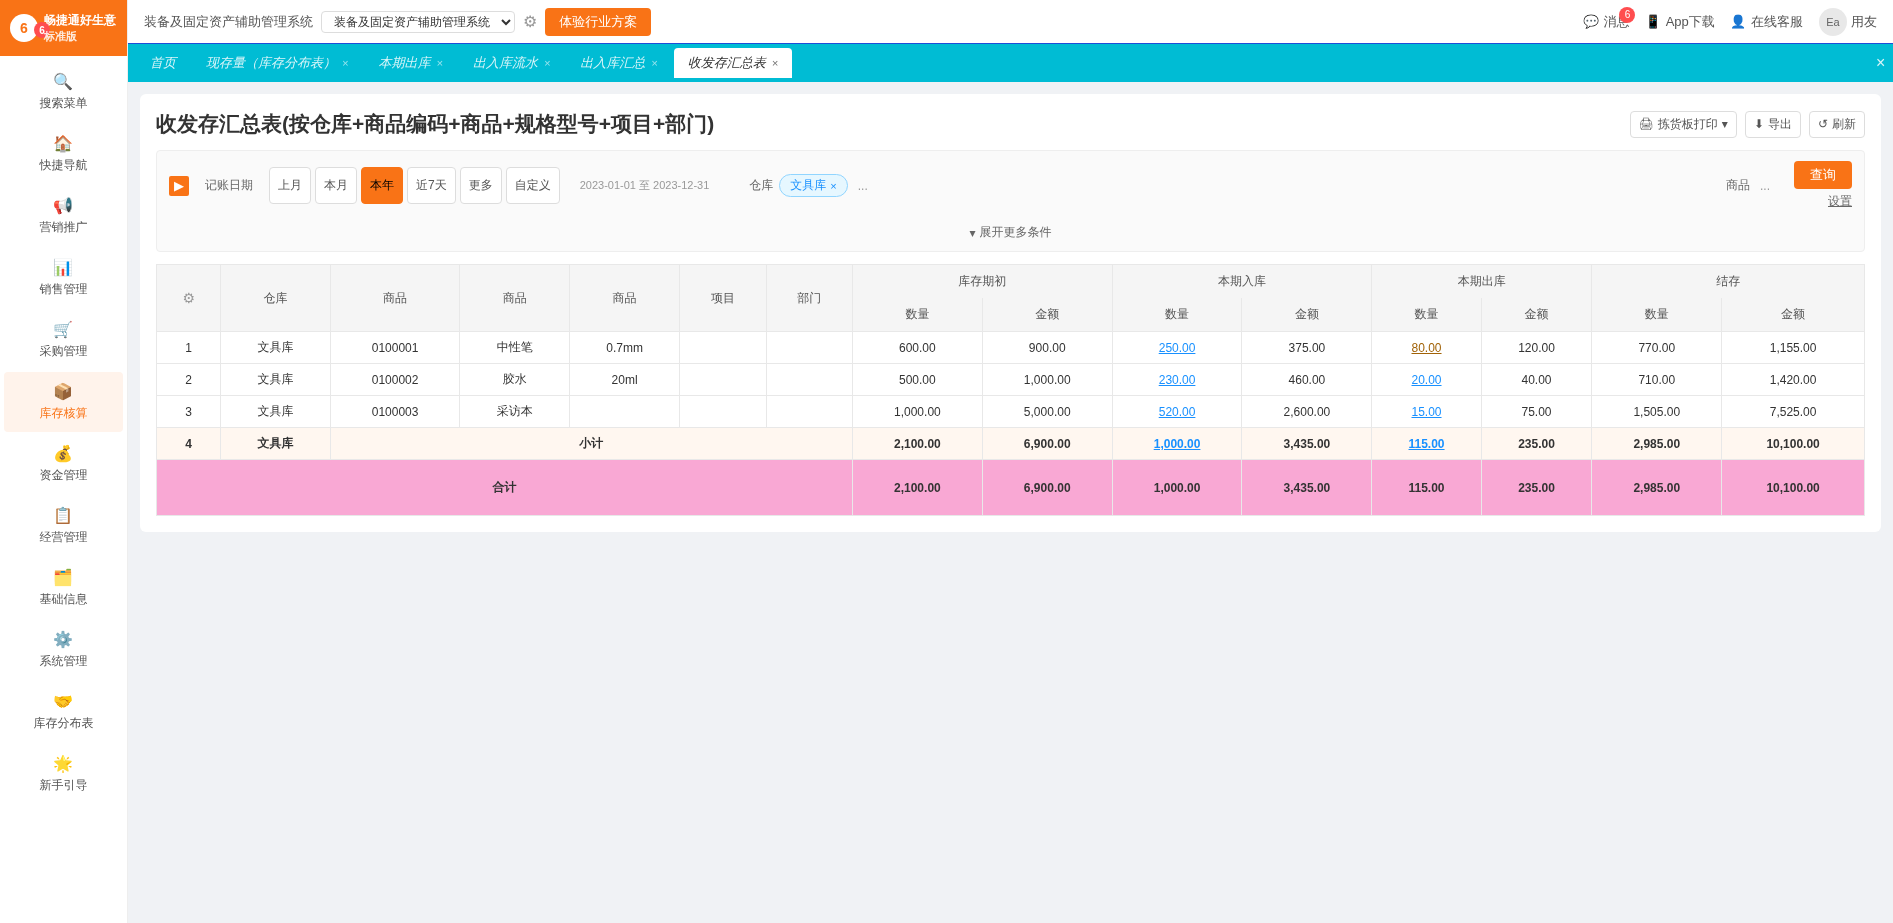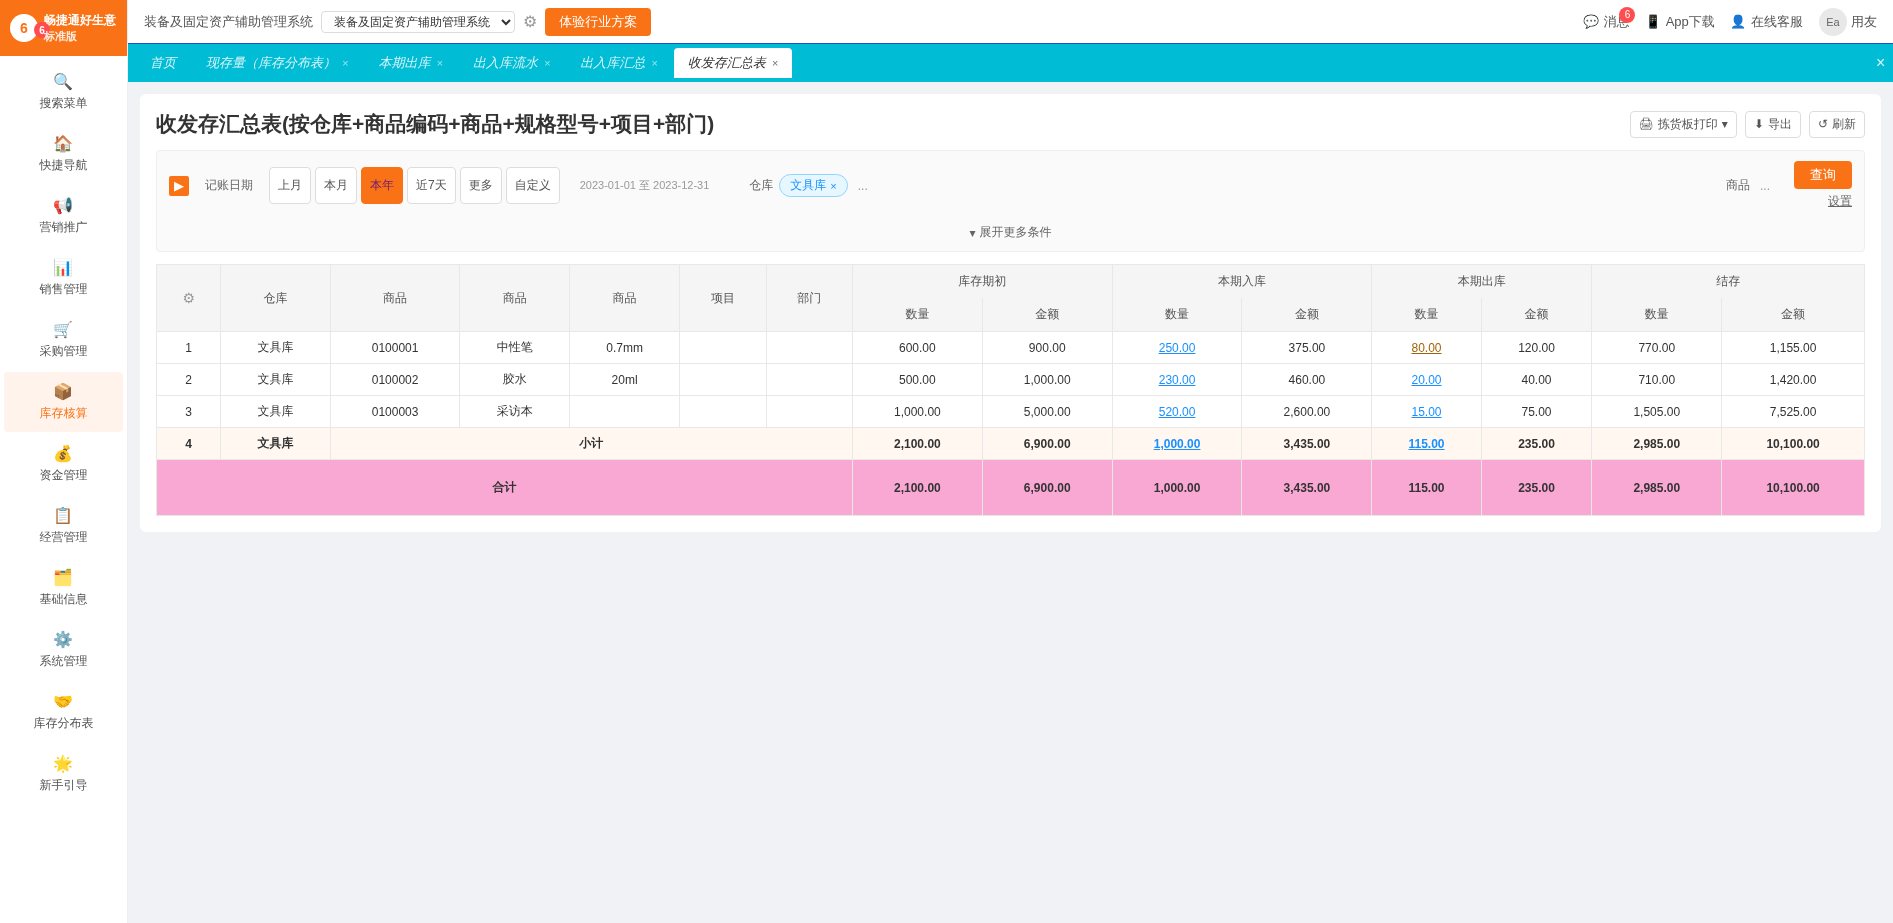--- a/index.html
+++ b/index.html
@@ -48,21 +48,21 @@
     .page-title { font-size: 21px; font-weight: bold; color: #333; }
     .page-actions { display: flex; align-items: center; gap: 8px; }
     .action-btn { display: flex; align-items: center; gap: 4px; font-size: 12px; color: #555; cursor: pointer; padding: 4px 8px; border: 1px solid #ddd; border-radius: 4px; background: #fff; }
 
     
     .filter-bar { background: #fafafa; border: 1px solid #eee; border-radius: 4px; padding: 10px 12px; margin-bottom: 12px; }
     .filter-row { display: flex; align-items: center; gap: 16px; flex-wrap: wrap; }
     .filter-label { color: #666; font-size: 12px; white-space: nowrap; }
     .filter-date-btns { display: flex; align-items: center; gap: 4px; }
     .filter-date-btn { font-size: 12px; padding: 9px 8px; border: 1px solid #ddd; border-radius: 4px; cursor: pointer; color: #555; background: #fff; }
-    .filter-date-btn.active { background: #f97316; color: #701a75; border-color: #f97316; }
+    .filter-date-btn.active { background: #f97316; color: #000000; border-color: #f97316; }
     .filter-date-range { font-size: 11px; color: #999; margin-left: 4px; }
     .filter-warehouse { display: flex; align-items: center; gap: 6px; margin-left: 24px; }
     .warehouse-tag { background: #e6f7ff; border: 1px solid #91d5ff; border-radius: 12px; padding: 2px 10px; font-size: 12px; color: #1890ff; display: flex; align-items: center; gap: 4px; }
     .warehouse-tag-close { cursor: pointer; color: #1890ff; font-size: 11px; }
     .filter-more { color: #999; font-size: 12px; cursor: pointer; margin-left: 4px; }
     .filter-goods { display: flex; align-items: center; gap: 6px; margin-left: 24px; }
     .expand-btn { display: flex; align-items: center; gap: 4px; color: #666; font-size: 12px; cursor: pointer; margin-top: 8px; }
     .query-btn { background: #f97316; color: #fff; border: none; border-radius: 4px; padding: 5px 16px; font-size: 13px; cursor: pointer; }
     .setting-link { color: #666; font-size: 12px; cursor: pointer; text-decoration: underline; }
     .filter-expand-row { display: flex; align-items: center; justify-content: center; margin-top: 6px; }

